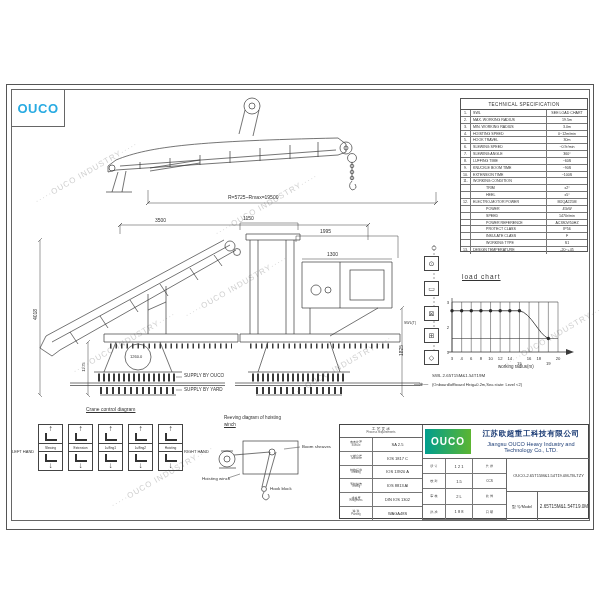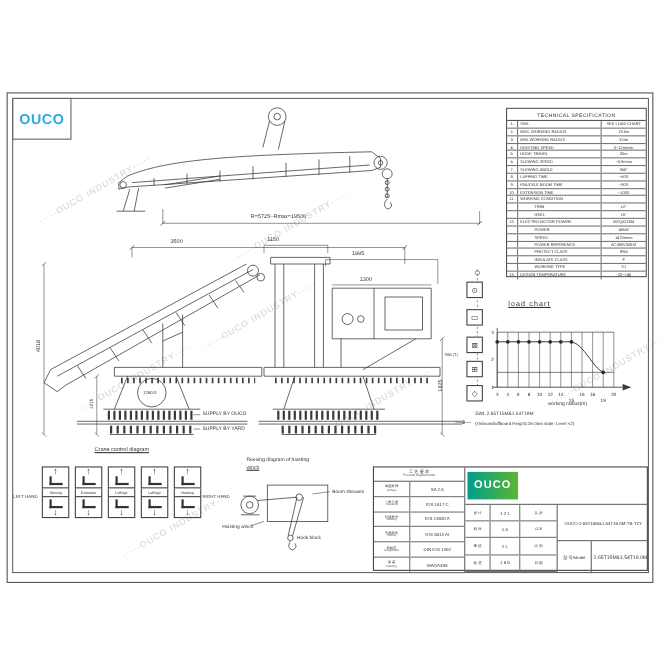--- a/index.html
+++ b/index.html
@@ -471,20 +471,24 @@
           </div>
           <div class="pv">WAGA48S</div>
         </div>
       </div>
   </div>
 
   <div class="cell" style="left:83px;top:0;width:167px;height:34px;border:none;border-bottom:.5px solid #666;">
     <div class="abs" id="tb-logo" style="left:2px;top:4px;width:46px;height:25px;">
       <span>OUCO</span>
     </div>
+    <div class="abs" style="left:50px;top:4px;width:116px;text-align:center;">
+      <div style="font-size:7.6px;color:#1f3f77;font-weight:bold;letter-spacing:.5px;">江苏欧超重工科技有限公司</div>
+      <div style="font-size:5.6px;color:#1f3f77;margin-top:2px;">Jiangsu OUCO Heavy Industry and Technology Co., LTD.</div>
+    </div>
   </div>
 
   <div class="cell" style="left:83px;top:34px;width:84px;height:61px;border:none;border-right:.5px solid #666;">
     <div id="tb-grid">
         <div class="grow">
           <div class="ga">设 计</div>
           <div class="gb">1 2 1</div>
           <div class="gc">共 张</div>
         </div>
         <div class="grow">

